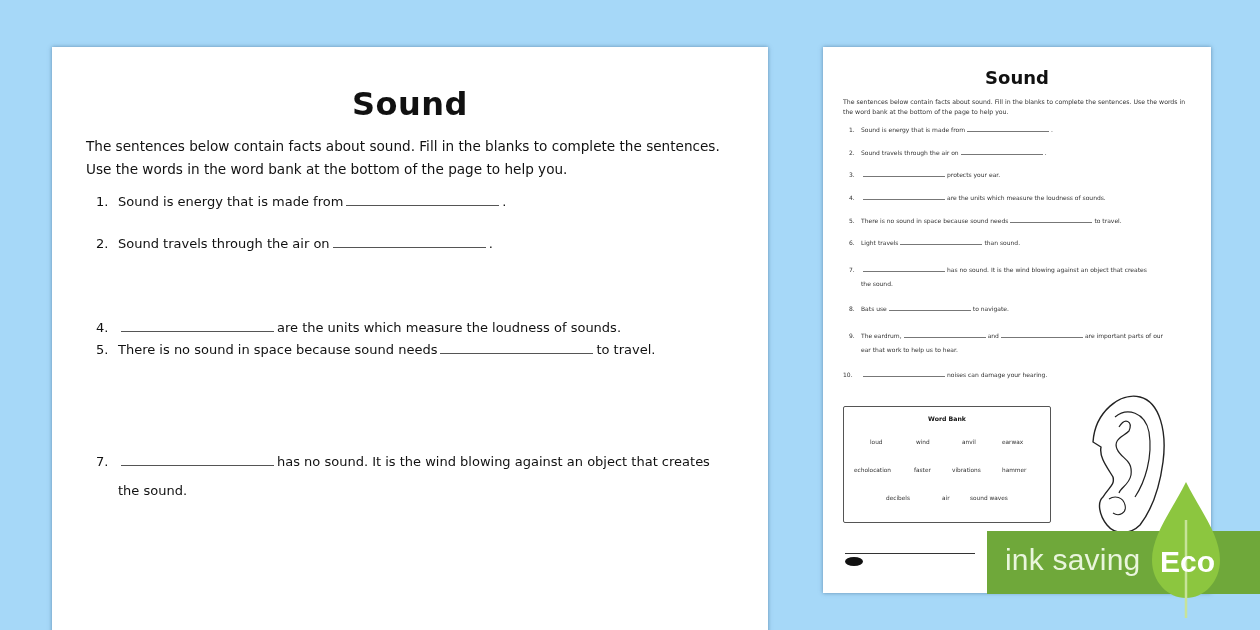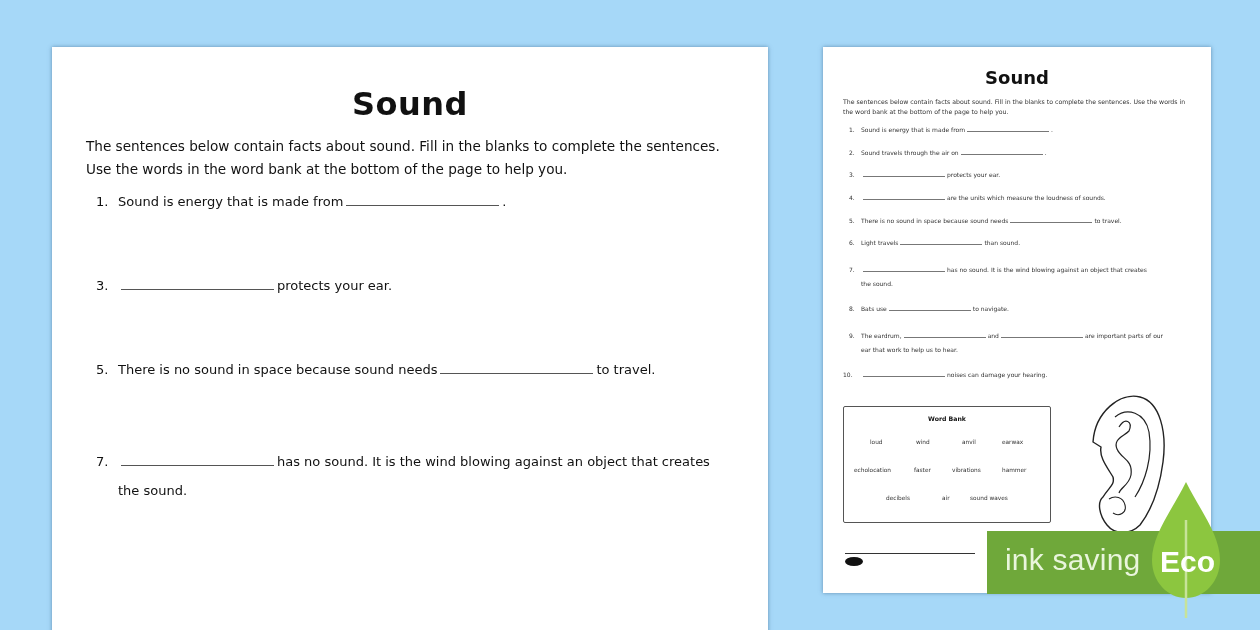--- a/index.html
+++ b/index.html
@@ -95,24 +95,27 @@
 </head>
 <body>
 
 <div id="main-page" class="page">
   <div class="title">Sound</div>
   <div class="intro">The sentences below contain facts about sound. Fill in the blanks to complete the sentences. Use the words in the word bank at the bottom of the page to help you.</div>
 
   <div class="q" style="top:140px">
     <span class="num">1.</span><span>Sound is energy that is made from</span><span class="blank"></span><span>.</span>
   </div>
-  <div class="q" style="top:224px">
-    <span class="num">3.</span><span class="blank"></span><span>protects your ear.</span>
+  <div class="q" style="top:182px">
+    <span class="num">2.</span><span>Sound travels through the air on</span><span class="blank"></span><span>.</span>
   </div>
-  <div class="q" style="top:308px">
+  <div class="q" style="top:266px">
+    <span class="num">4.</span><span class="blank"></span><span>are the units which measure the loudness of sounds.</span>
+  </div>
+  <div class="q" style="top:288px">
     <span class="num">5.</span><span>There is no sound in space because sound needs</span><span class="blank"></span><span>to travel.</span>
   </div>
   <div class="q" style="top:400px">
     <span class="num">7.</span><span class="blank"></span><span>has no sound. It is the wind blowing against an object that creates</span>
     <span class="cont">the sound.</span>
   </div>
 </div>
 
 <div id="thumb-page" class="page">
   <div class="title">Sound</div>

